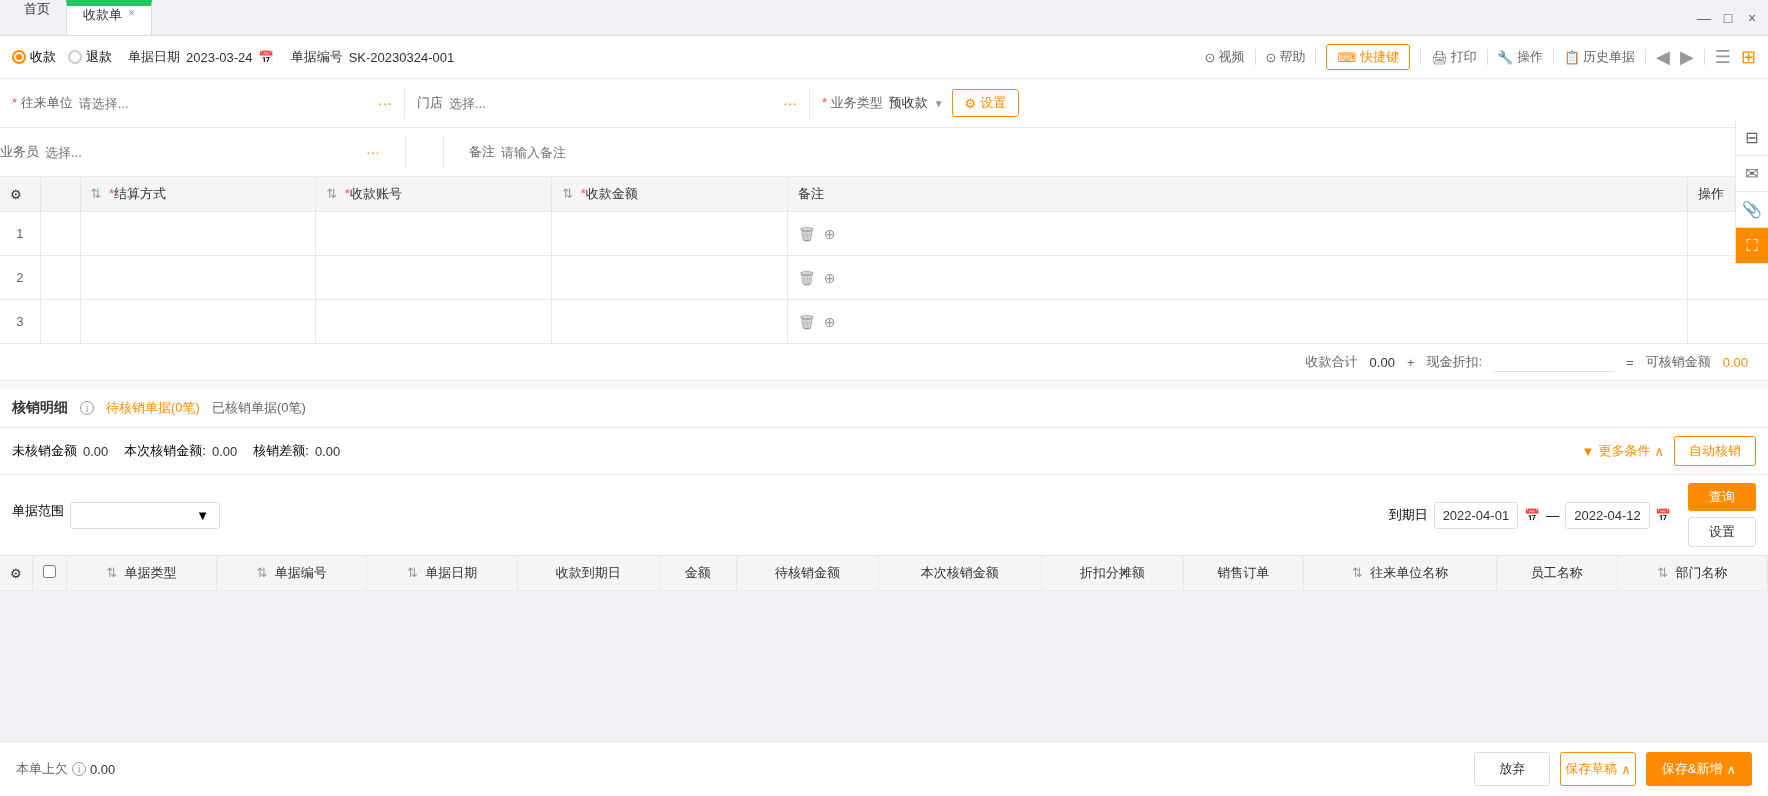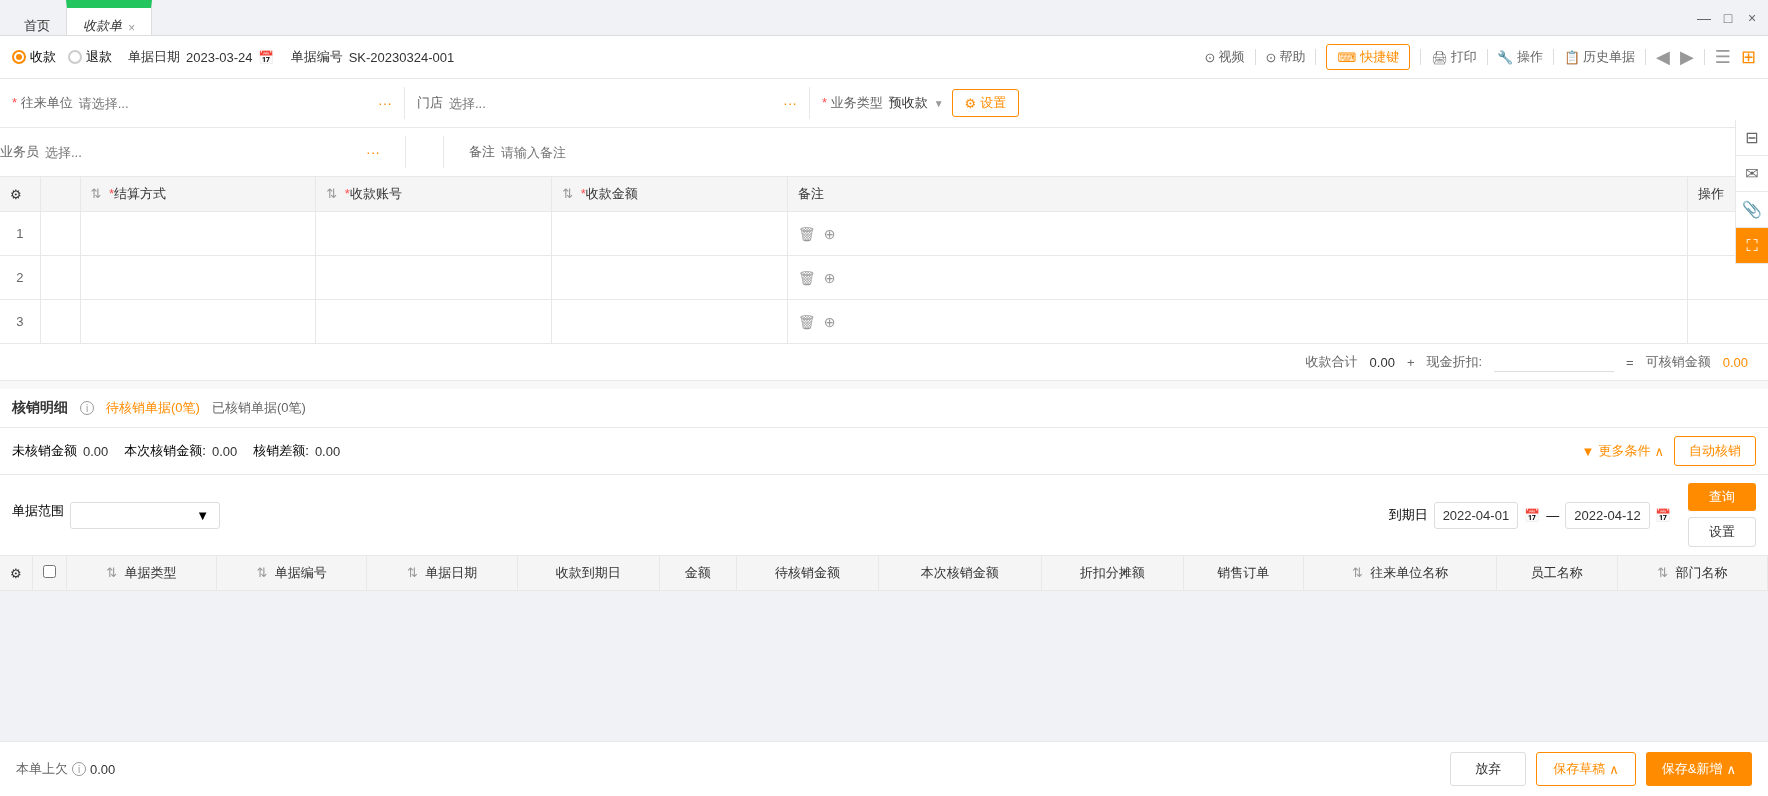--- a/index.html
+++ b/index.html
@@ -7,38 +7,37 @@
 
     
     .tab-bar {
       display: flex; align-items: center;
       background: #f0f2f5;
       height: 36px;
       border-bottom: 1px solid #ddd;
       padding: 0 8px;
     }
     .tab-item {
-      display: flex; align-items: flex-end;
+      display: flex; align-items: flex-start;
       padding: 0 16px;
       height: 100%;
       cursor: pointer;
       font-size: 13px;
       gap: 6px;
     }
     .tab-item.home {
       background: #f0f2f5;
       color: #333;
     }
     .tab-item.active {
       background: #fff;
       color: #333;
-      border-top: 8px solid #22c55e;
+      border-top: 6px solid #22c55e;
       border-left: 1px solid #ddd;
       border-right: 1px solid #ddd;
-      font-style: italic;
     }
     .tab-close { color: #999; font-size: 12px; cursor: pointer; }
     .tab-window-controls {
       margin-left: auto;
       display: flex; align-items: center; gap: 8px;
     }
     .win-btn { width: 16px; height: 16px; display: flex; align-items: center; justify-content: center; cursor: pointer; font-size: 14px; color: #666; }
 
     
     .main-content {
@@ -244,21 +243,21 @@
     }
     .bottom-info { color: #666; display: flex; align-items: center; gap: 4px; }
     .bottom-info-value { color: #333; font-weight: 500; }
     .bottom-actions { margin-left: auto; display: flex; gap: 10px; }
     .abandon-btn {
       background: #fff; border: 1px solid #ddd; color: #333;
       padding: 7px 24px; border-radius: 3px; cursor: pointer; font-size: 13px;
     }
     .save-draft-btn {
       background: #fff; border: 1px solid #ff8c00; color: #ff8c00;
-      padding: 7px 16px; border-radius: 3px; cursor: pointer; font-size: 13px;
+      padding: 7px 4px; border-radius: 3px; cursor: pointer; font-size: 13px;
       display: flex; align-items: center; gap: 4px;
     }
     .save-new-btn {
       background: #ff8c00; border: none; color: #fff;
       padding: 7px 16px; border-radius: 3px; cursor: pointer; font-size: 13px;
       display: flex; align-items: center; gap: 4px;
     }
 
     
     .right-sidebar {

